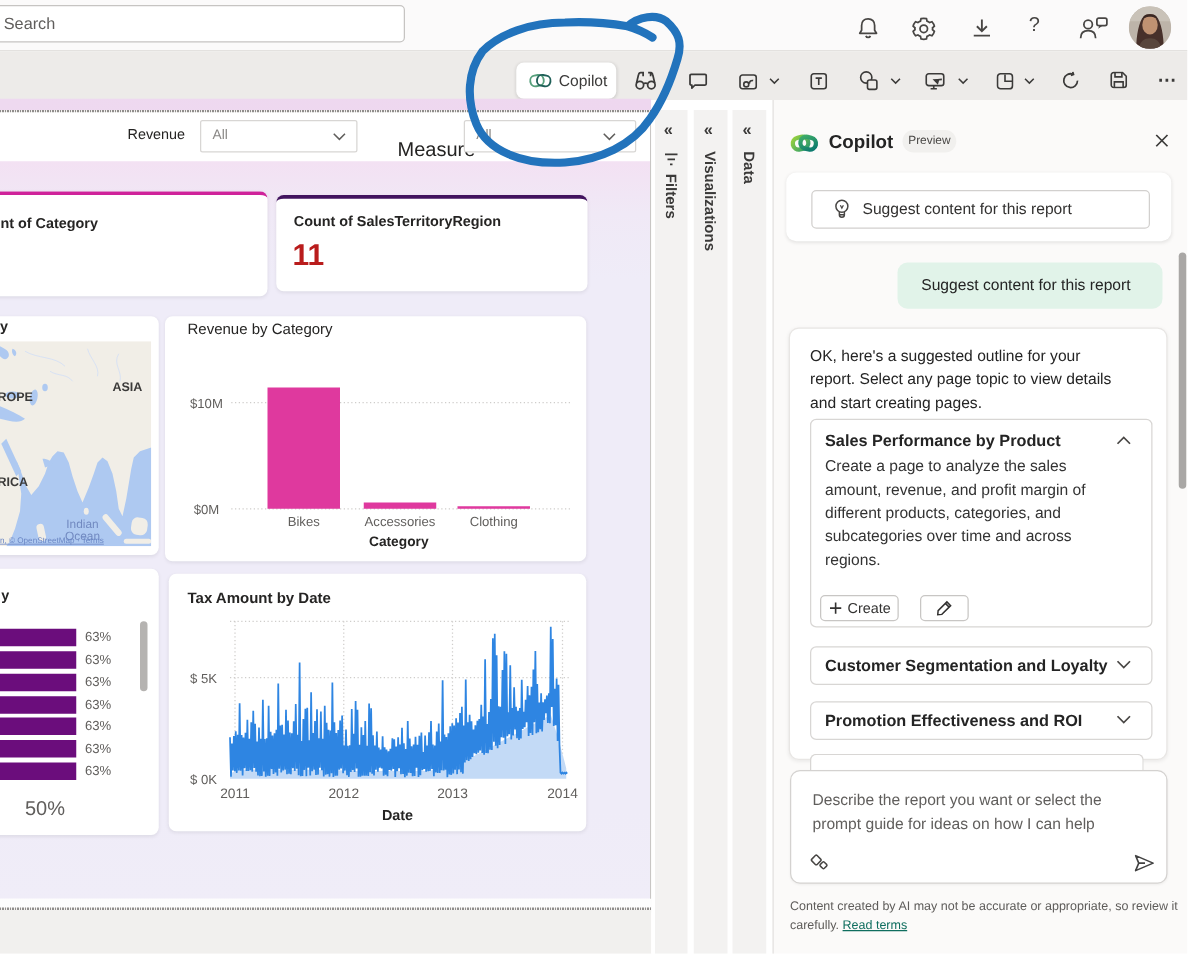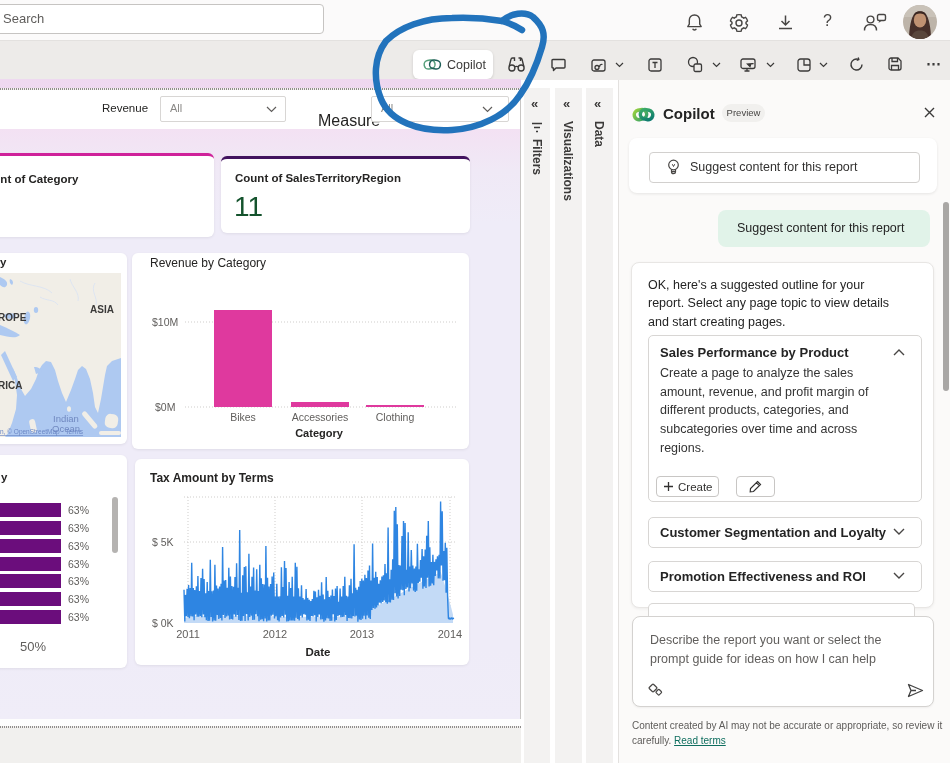--- a/index.html
+++ b/index.html
@@ -147,21 +147,21 @@
 <div class="abs" style="left:0;top:726px;width:521px;height:2px;background:repeating-linear-gradient(90deg,#8f8d8b 0 1px,#f3f1ef 1px 2px)"></div>
 <div class="abs" style="left:0;top:728px;width:521px;height:35px;background:#f1f0ee"></div>
 
 
 <div class="abs" style="left:-30px;top:153px;width:244px;height:84px;background:#fff;border-radius:6px;border-top:3px solid #cf229a;box-shadow:0 1px 3px rgba(0,0,0,.07)"></div>
 <div class="abs" style="left:-22px;top:173px;font-size:11.5px;font-weight:700;color:#252423">Count of Category</div>
 
 
 <div class="abs" style="left:221px;top:156px;width:249px;height:77px;background:#fff;border-radius:6px;border-top:3px solid #42135f;box-shadow:0 1px 3px rgba(0,0,0,.07)"></div>
 <div class="abs" style="left:235px;top:172px;font-size:11.5px;font-weight:700;color:#252423">Count of SalesTerritoryRegion</div>
-<div class="abs" style="left:234px;top:191px;font-size:28px;font-weight:400;color:#14532d">11</div>
+<div class="abs" style="left:234px;top:191px;font-size:24px;font-weight:700;color:#b91c1c">11</div>
 
 
 <div class="abs" style="left:-60px;top:253px;width:187px;height:191px;background:#fff;border-radius:6px;box-shadow:0 1px 3px rgba(0,0,0,.07)"></div>
 <div class="abs" style="left:0px;top:256px;font-size:11.5px;font-weight:700;color:#252423">y</div>
 <svg class="abs" style="left:0;top:273px" width="121" height="164" viewBox="0 0 121 164">
 <rect width="121" height="164" fill="#f1eee7"></rect>
 <path d="M121 85 L112 88 L107 93 L105 102 L103 114 L101 126 L98 140 L95 134 L93 120 L90 106 L86 96 L82 93 L78 97 L75 106 L71 117 L66 129 L62 120 L58 108 L55 97 L51 89 L46 88 L42 92 L39 97 L36 106 L31 116 L25 123 L21 116 L17 105 L13 95 L15 108 L17 122 L16 136 L12 150 L8 160 L5 164 L121 164 Z" fill="#aec9f1"></path>
 <path d="M0 52 C7 55 14 58 20 62 C16 66 8 64 0 62 Z" fill="#aec9f1"></path>
 <ellipse cx="10" cy="43" rx="6" ry="2.8" fill="#aec9f1"></ellipse>
 <ellipse cx="27" cy="45" rx="3" ry="6.5" fill="#aec9f1" transform="rotate(12 27 45)"></ellipse>
@@ -217,25 +217,25 @@
 <div class="abs" style="left:68px;top:540px;font-size:10.5px;color:#605e5c">63%</div>
 <div class="abs" style="left:0;top:557px;width:61px;height:13.5px;background:#6b0d7c"></div>
 <div class="abs" style="left:68px;top:558px;font-size:10.5px;color:#605e5c">63%</div>
 <div class="abs" style="left:0;top:574px;width:61px;height:13.5px;background:#6b0d7c"></div>
 <div class="abs" style="left:68px;top:575px;font-size:10.5px;color:#605e5c">63%</div>
 <div class="abs" style="left:0;top:592px;width:61px;height:13.5px;background:#6b0d7c"></div>
 <div class="abs" style="left:68px;top:593px;font-size:10.5px;color:#605e5c">63%</div>
 <div class="abs" style="left:0;top:610px;width:61px;height:13.5px;background:#6b0d7c"></div>
 <div class="abs" style="left:68px;top:611px;font-size:10.5px;color:#605e5c">63%</div>
 <div class="abs" style="left:112px;top:497px;width:6px;height:56px;background:#b5b3b1;border-radius:3px"></div>
-<div class="abs" style="left:20px;top:639px;font-size:13px;color:#605e5c">50%</div>
+<div class="abs" style="left:20px;top:639px;font-size:16px;color:#605e5c">50%</div>
 
 
 <div class="abs" style="left:135px;top:459px;width:334px;height:206px;background:#fff;border-radius:6px;box-shadow:0 1px 3px rgba(0,0,0,.07)"></div>
-<div class="abs" style="left:150px;top:471px;font-size:12px;font-weight:700;color:#252423">Tax Amount by Terms</div>
+<div class="abs" style="left:150px;top:471px;font-size:12px;font-weight:700;color:#252423">Tax Amount by Date</div>
 <svg class="abs" style="left:135px;top:459px" width="334" height="206" viewBox="135 459 334 206">
   <g stroke="#cfcdcb" stroke-width="1" stroke-dasharray="1,2">
     <line x1="184" y1="542" x2="455" y2="542"></line>
     <line x1="184" y1="497" x2="455" y2="497"></line>
     <line x1="188" y1="497" x2="188" y2="623"></line>
     <line x1="275" y1="497" x2="275" y2="623"></line>
     <line x1="362" y1="497" x2="362" y2="623"></line>
     <line x1="450" y1="497" x2="450" y2="623"></line>
   </g>
   <path d="M184,623 L184.0,618.5 L185.5,618.1 L187.1,617.3 L188.6,616.5 L190.2,615.7 L191.7,615.7 L193.3,615.7 L194.8,615.7 L196.4,615.7 L197.9,615.7 L199.5,615.7 L201.0,615.7 L202.6,615.7 L204.1,615.7 L205.6,615.7 L207.2,615.7 L208.7,615.7 L210.3,615.7 L211.8,615.7 L213.4,615.7 L214.9,615.7 L216.5,615.7 L218.0,615.7 L219.6,615.7 L221.1,615.7 L222.6,615.7 L224.2,615.7 L225.7,615.7 L227.3,615.7 L228.8,615.7 L230.4,615.7 L231.9,615.7 L233.5,615.7 L235.0,615.7 L236.6,615.7 L238.1,615.7 L239.7,615.7 L241.2,615.7 L242.7,615.7 L244.3,615.7 L245.8,615.7 L247.4,615.7 L248.9,615.7 L250.5,615.7 L252.0,615.7 L253.6,615.7 L255.1,615.7 L256.7,615.7 L258.2,615.7 L259.8,615.7 L261.3,615.7 L262.8,615.7 L264.4,615.7 L265.9,615.7 L267.5,615.8 L269.0,616.0 L270.6,616.1 L272.1,616.2 L273.7,616.3 L275.2,616.5 L276.8,616.6 L278.3,616.7 L279.9,616.8 L281.4,616.8 L282.9,616.8 L284.5,616.8 L286.0,616.8 L287.6,616.8 L289.1,616.8 L290.7,616.8 L292.2,616.8 L293.8,616.8 L295.3,616.8 L296.9,616.8 L298.4,616.8 L299.9,616.8 L301.5,616.8 L303.0,616.8 L304.6,616.8 L306.1,616.8 L307.7,616.8 L309.2,616.8 L310.8,616.8 L312.3,616.8 L313.9,616.8 L315.4,616.8 L317.0,616.8 L318.5,616.8 L320.0,616.8 L321.6,616.8 L323.1,616.8 L324.7,616.8 L326.2,616.8 L327.8,616.8 L329.3,616.8 L330.9,616.8 L332.4,616.8 L334.0,616.8 L335.5,616.8 L337.1,616.8 L338.6,616.8 L340.1,616.7 L341.7,616.6 L343.2,616.5 L344.8,616.3 L346.3,616.2 L347.9,616.1 L349.4,616.0 L351.0,615.8 L352.5,615.7 L354.1,615.6 L355.6,615.5 L357.1,615.2 L358.7,614.9 L360.2,614.4 L361.8,613.9 L363.3,613.2 L364.9,612.5 L366.4,611.7 L368.0,610.9 L369.5,610.0 L371.1,609.2 L372.6,608.4 L374.2,607.6 L375.7,606.7 L377.2,605.9 L378.8,605.1 L380.3,604.2 L381.9,603.4 L383.4,602.6 L385.0,601.7 L386.5,600.9 L388.1,600.1 L389.6,599.3 L391.2,598.4 L392.7,597.6 L394.3,596.8 L395.8,595.9 L397.3,595.1 L398.9,594.3 L400.4,593.4 L402.0,592.6 L403.5,591.8 L405.1,590.9 L406.6,590.1 L408.2,589.3 L409.7,588.5 L411.3,587.6 L412.8,586.8 L414.4,586.0 L415.9,585.1 L417.4,584.3 L419.0,583.5 L420.5,582.6 L422.1,581.8 L423.6,581.0 L425.2,580.2 L426.7,579.3 L428.3,578.5 L429.8,577.7 L431.4,576.8 L432.9,576.0 L434.4,575.2 L436.0,574.3 L437.5,573.5 L439.1,572.7 L440.6,571.8 L442.2,576.6 L443.7,581.5 L445.3,586.4 L446.8,591.5 L448.4,597.2 L449.9,603.0 L451.5,608.8 L453.0,614.8 L453,623 Z" fill="#c3daf6"></path>

